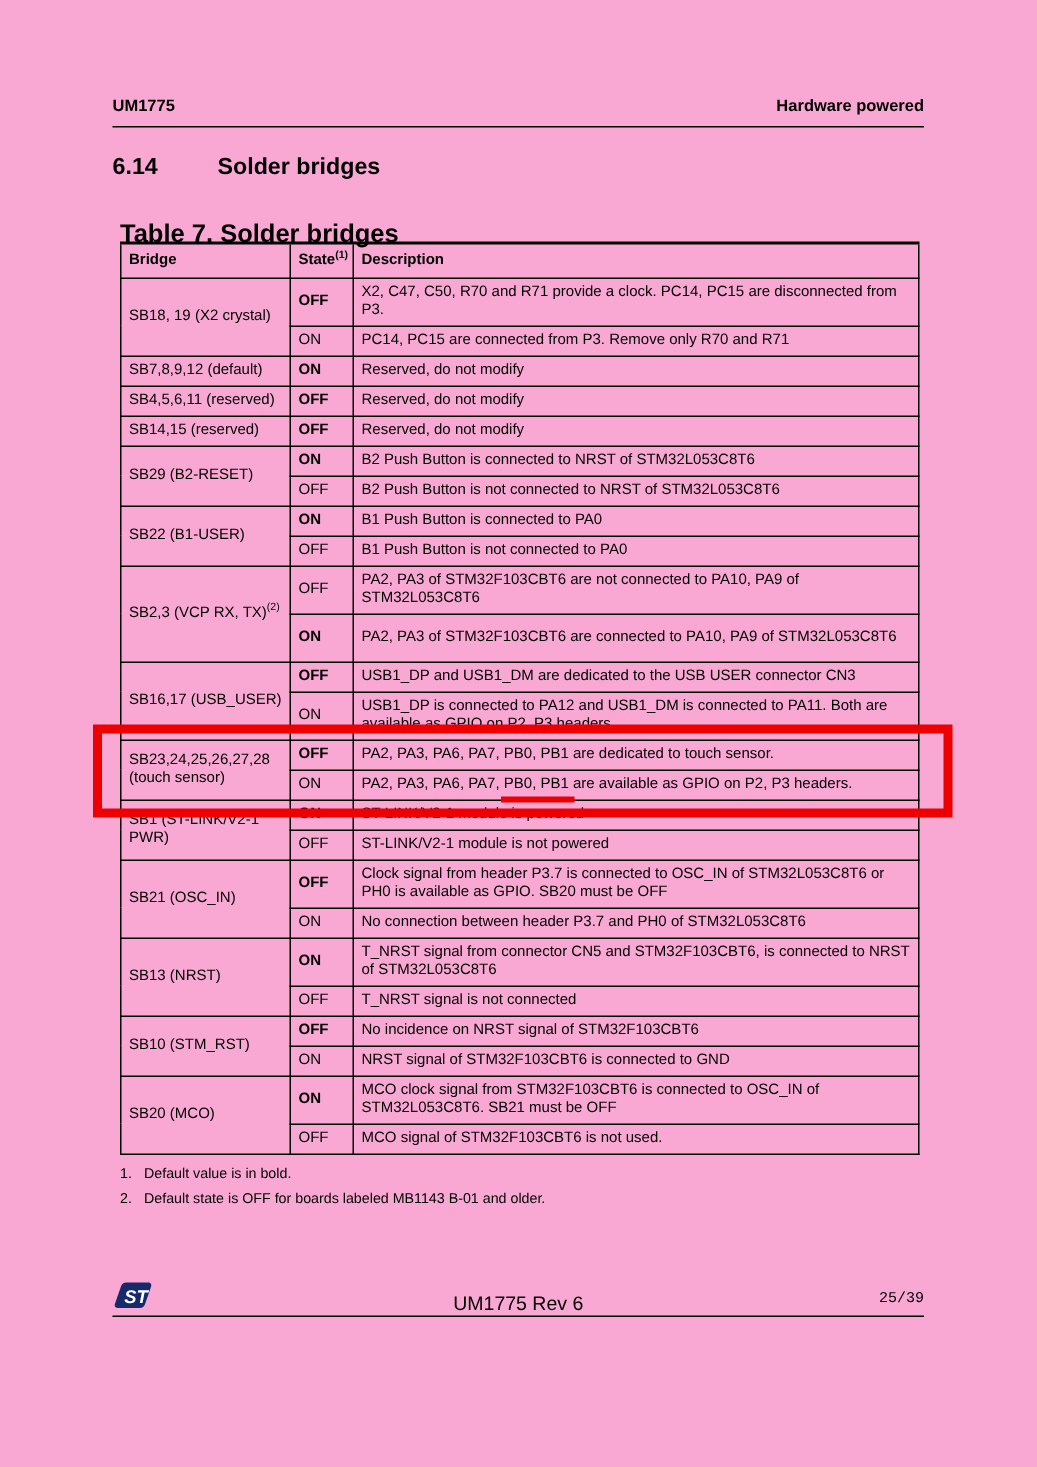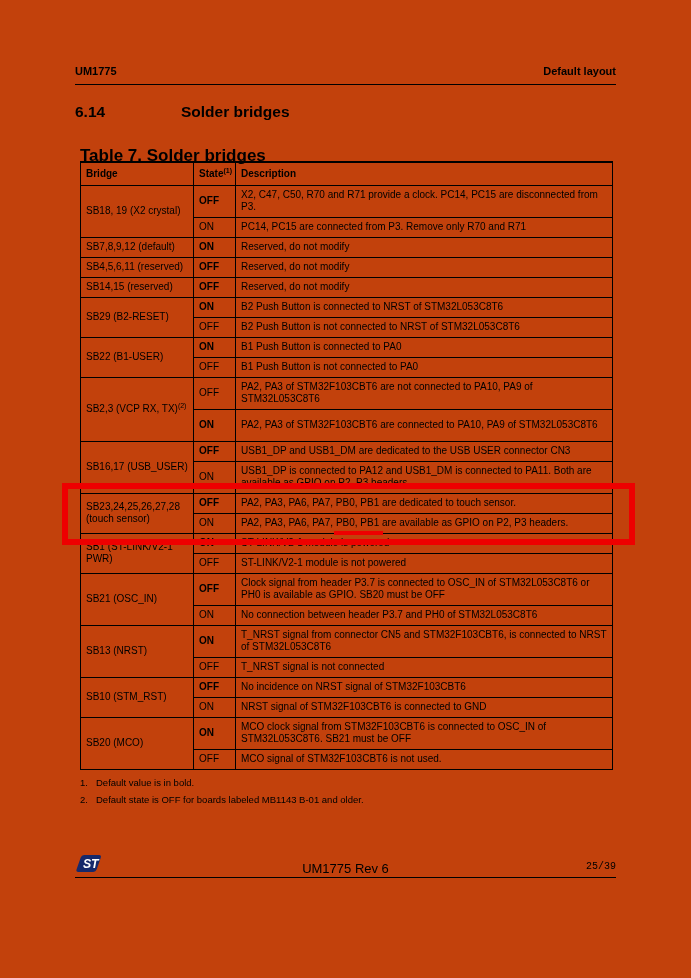--- a/index.html
+++ b/index.html
@@ -1,31 +1,31 @@
 <!DOCTYPE html>
 <html><head>
 <meta charset="utf-8">
 <style>
   * { margin:0; padding:0; box-sizing:border-box; }
   html,body { background:#ffffff; }
   .page {
-    position:relative; width:691px; height:978px; background:#c2410c;
+    position:relative; width:691px; height:978px; background:#f9a8d4;
     font-family:"Liberation Sans", sans-serif; color:#000; overflow:hidden;
   }
 
   
   .running-head {
     position:absolute; top:65px; left:75px; right:75px;
     display:flex; justify-content:space-between;
     font-size:11px; font-weight:bold;
   }
   .head-rule { position:absolute; top:84px; left:75px; right:75px; height:1px; background:#000; }
 
   
-  .section-heading { position:absolute; top:103px; left:75px; display:flex; font-size:15.5px; font-weight:bold;gap:36px; }
+  .section-heading { position:absolute; top:103px; left:75px; display:flex; font-size:15.5px; font-weight:bold; }
   .section-heading .num { width:70px; }
 
   
   .caption { position:absolute; top:146px; left:80px; width:532px; font-size:17px; font-weight:bold; }
 
   
   .table-wrap { position:absolute; top:161px; left:80px; width:532px; }
   table { border-collapse:collapse; table-layout:fixed; width:532px; font-size:10px; }
   th, td { border:1px solid #000; vertical-align:middle; }
   thead th { border-top:2px solid #000; }
@@ -52,21 +52,21 @@
   .footer-right { position:absolute; top:861px; right:75px; font-size:10px;font-family:Liberation Mono, monospace; }
   .footer-rule { position:absolute; top:877px; left:75px; right:75px; height:1px; background:#000; }
 </style>
 </head>
 <body>
 
 <div class="page">
 
   <div class="running-head">
     <span>UM1775</span>
-    <span>Default layout</span>
+    <span>Hardware powered</span>
   </div>
   <div class="head-rule"></div>
 
   <div class="section-heading">
     <span class="num">6.14</span>
     <span>Solder bridges</span>
   </div>
 
   <div class="caption">Table 7. Solder bridges</div>
 

